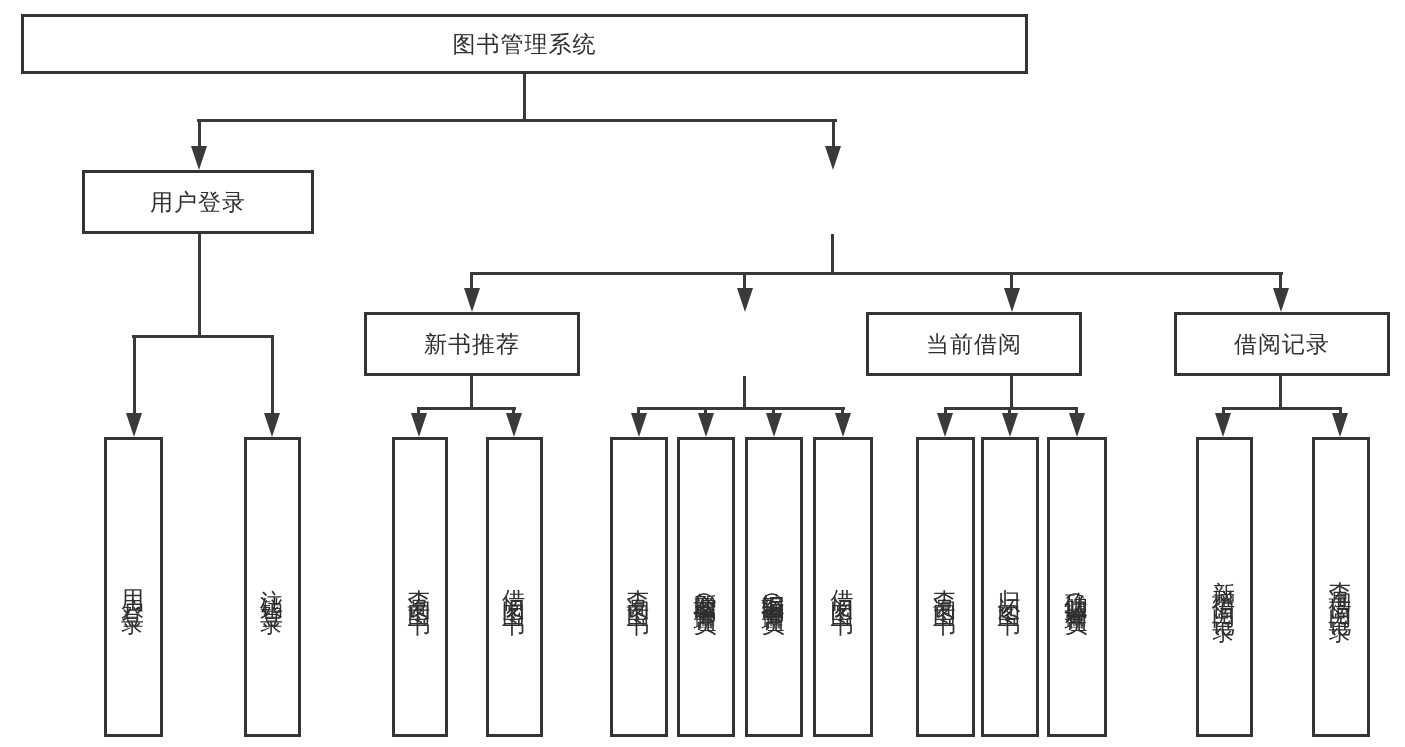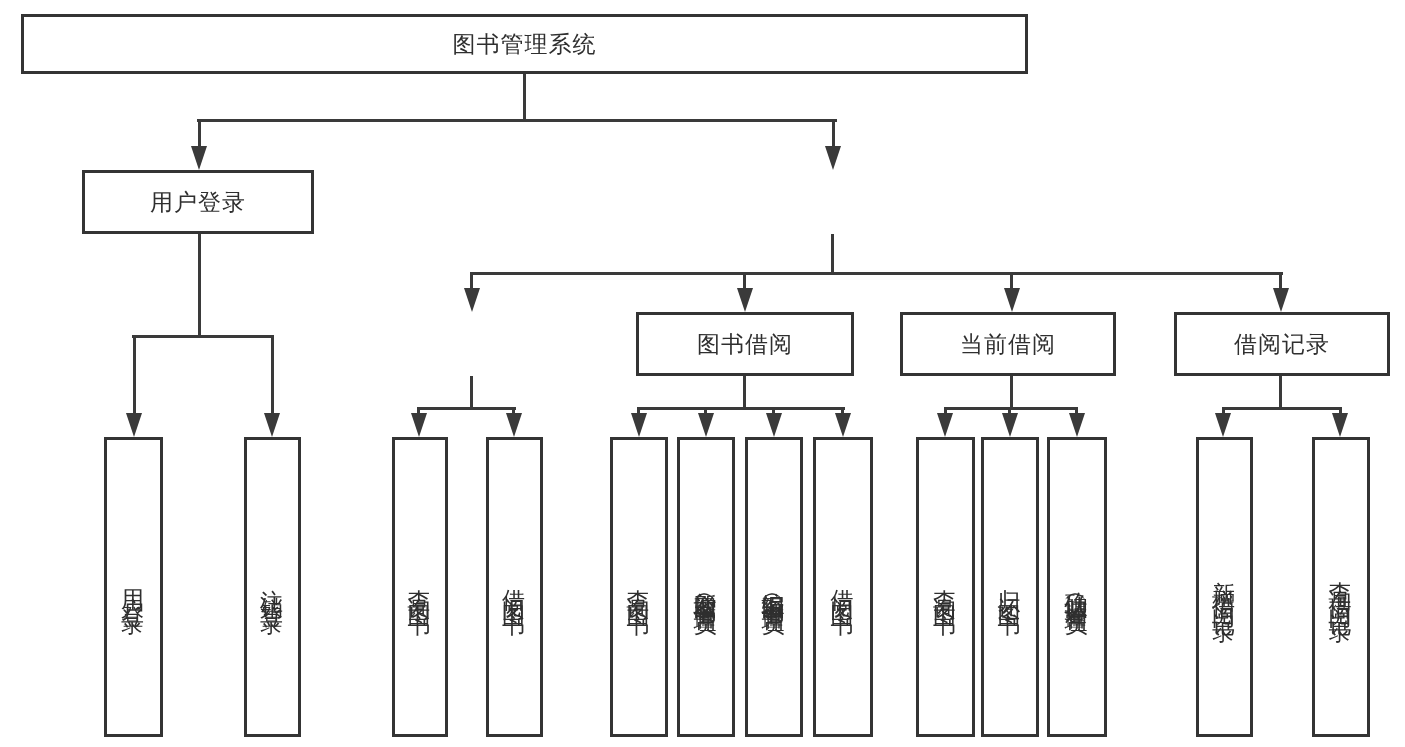--- a/index.html
+++ b/index.html
@@ -88,24 +88,24 @@
   <div class="hline" style="left:470px;top:272px;width:813px"></div>
   <div class="vline" style="left:470px;top:272px;height:21px"></div>
   <div class="arrow" style="left:464px;top:288px"></div>
   <div class="vline" style="left:743px;top:272px;height:21px"></div>
   <div class="arrow" style="left:737px;top:288px"></div>
   <div class="vline" style="left:1010px;top:272px;height:21px"></div>
   <div class="arrow" style="left:1004px;top:288px"></div>
   <div class="vline" style="left:1279px;top:272px;height:21px"></div>
   <div class="arrow" style="left:1273px;top:288px"></div>
 
-  <div class="hbox" style="left:636px;top:312px;width:218px;height:64px">
-    <span>图书借阅</span>
+  <div class="hbox" style="left:364px;top:312px;width:216px;height:64px">
+    <span>新书推荐</span>
   </div>
-  <div class="hbox" style="left:900px;top:312px;width:216px;height:64px">
+  <div class="hbox" style="left:866px;top:312px;width:216px;height:64px">
     <span>当前借阅</span>
   </div>
   <div class="hbox" style="left:1174px;top:312px;width:216px;height:64px">
     <span>借阅记录</span>
   </div>
 
   <div class="vline" style="left:470px;top:376px;height:34px"></div>
   <div class="hline" style="left:417px;top:407px;width:99px"></div>
   <div class="vline" style="left:417px;top:407px;height:10px"></div>
   <div class="arrow" style="left:411px;top:413px"></div>

